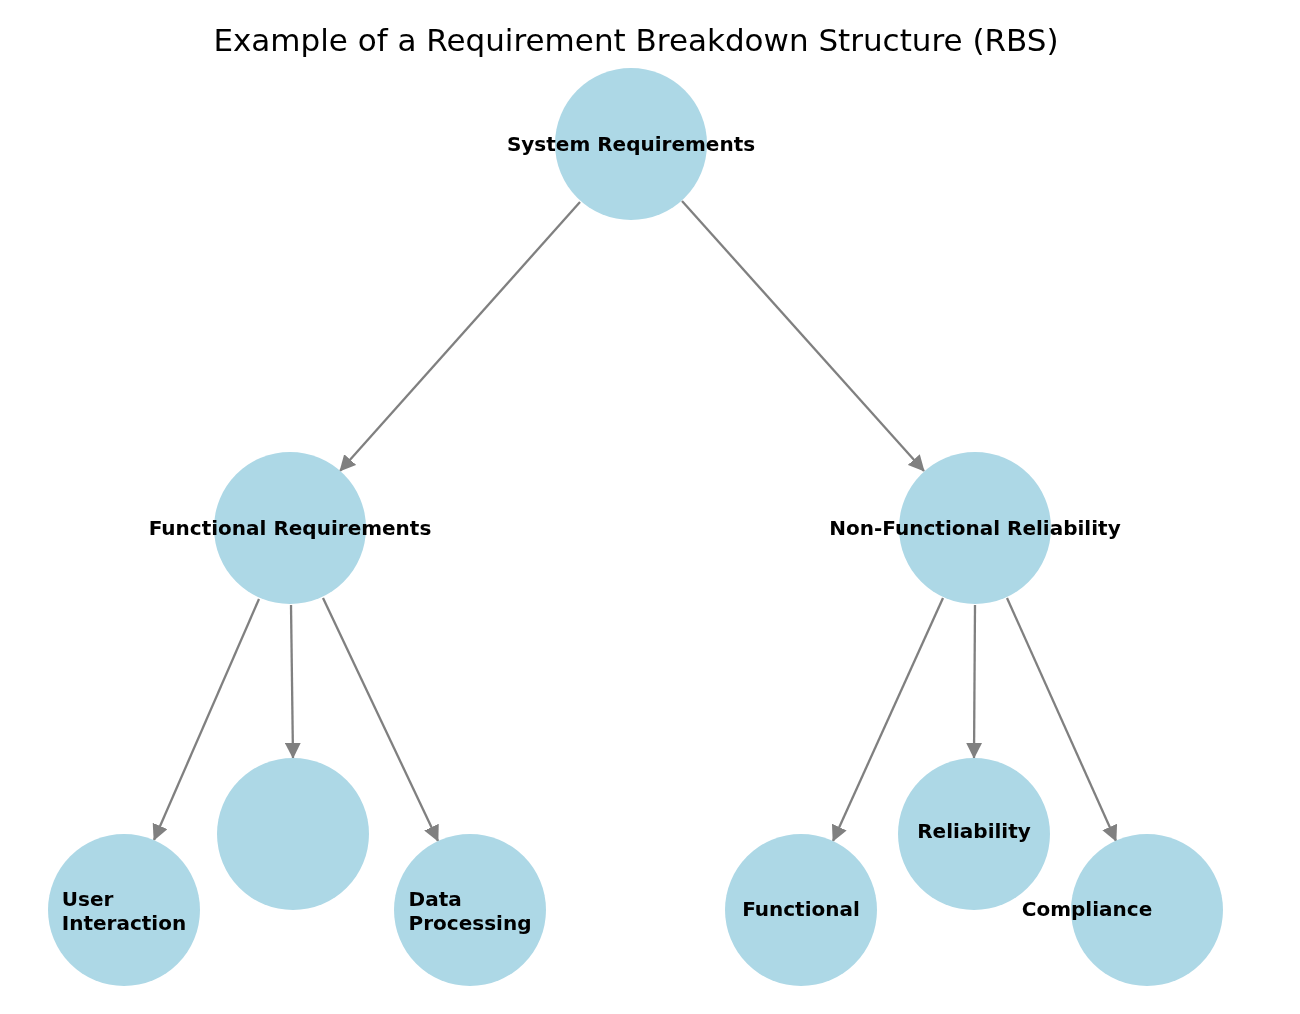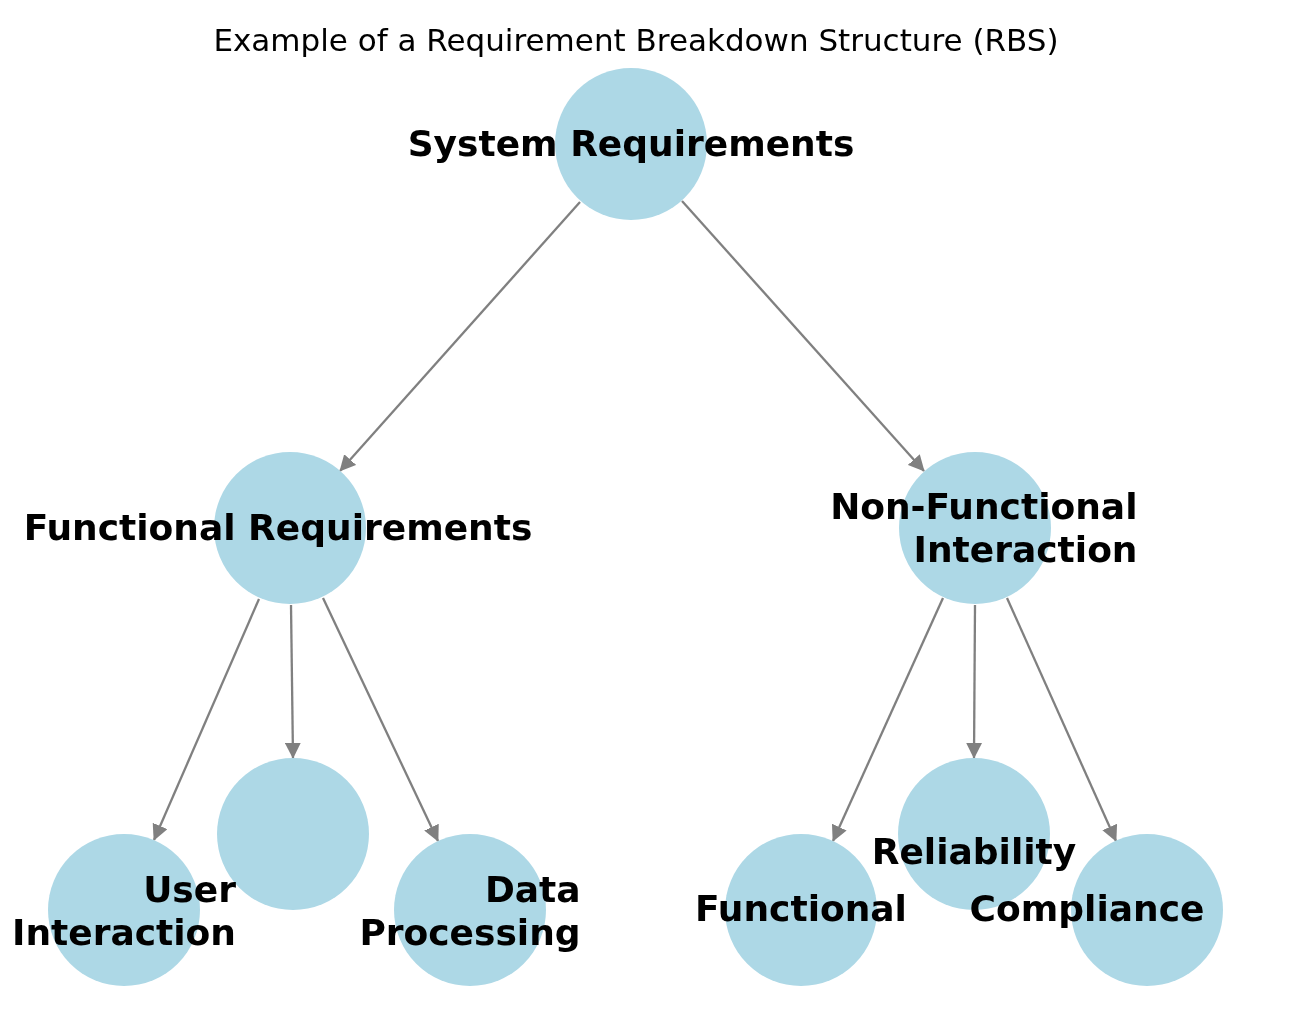--- a/index.html
+++ b/index.html
@@ -47,25 +47,25 @@
     position: absolute;
     transform: translate(-50%, -50%);
     font-size: 31px;
     font-weight: normal;
     color: var(--title-text);
     white-space: nowrap;
   }
   .node-label {
     position: absolute;
     transform: translate(-50%, -50%);
-    font-size: 36px;
+    font-size: 20px;
     font-weight: bold;
     line-height: 1.2;
     color: var(--label-text);
-    text-align: right;
+    text-align: left;
     white-space: pre-line;
   }
 </style>
 </head>
 <body>
 
 <div class="canvas">
 
   <svg class="diagram" viewBox="0 0 1300 1014">
     <defs>
@@ -90,23 +90,23 @@
     <circle class="node" cx="293" cy="834" r="76"></circle>
     <circle class="node" cx="470" cy="910" r="76"></circle>
     <circle class="node" cx="801" cy="910" r="76"></circle>
     <circle class="node" cx="974" cy="834" r="76"></circle>
     <circle class="node" cx="1147" cy="910" r="76"></circle>
   </svg>
 
   <div class="page-title" style="left:636px; top:40px;">Example of a Requirement Breakdown Structure (RBS)</div>
 
   <div class="node-label" style="left:631px; top:144px;">System Requirements</div>
-  <div class="node-label" style="left:278px; top:528px;">Functional Requirements</div>
-  <div class="node-label" style="left:975px; top:528px;">Non-Functional Interaction</div>
+  <div class="node-label" style="left:290px; top:528px;">Functional Requirements</div>
+  <div class="node-label" style="left:975px; top:528px;">Non-Functional Reliability</div>
   <div class="node-label" style="left:124px; top:911px;">User
 Interaction</div>
   <div class="node-label" style="left:470px; top:911px;">Data
 Processing</div>
   <div class="node-label" style="left:801px; top:909px;">Functional</div>
-  <div class="node-label" style="left:974px; top:852px;">Reliability</div>
+  <div class="node-label" style="left:974px; top:831px;">Reliability</div>
   <div class="node-label" style="left:1087px; top:909px;">Compliance</div>
 
 </div>
 
 </body></html>

